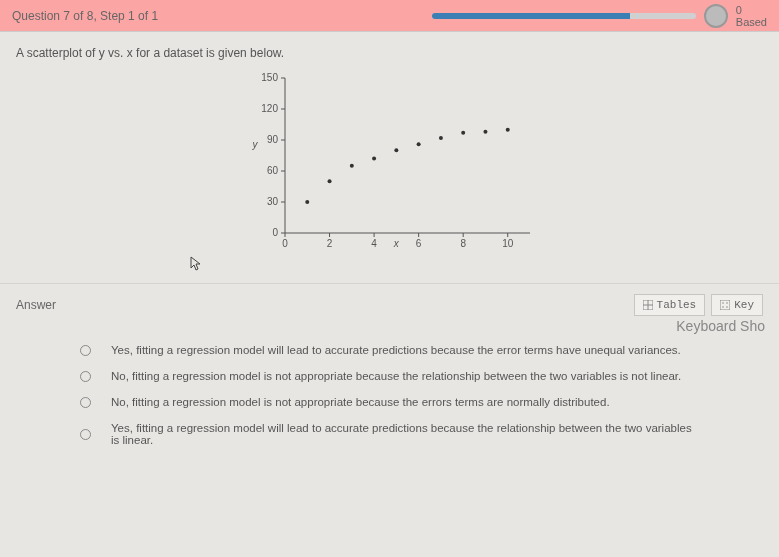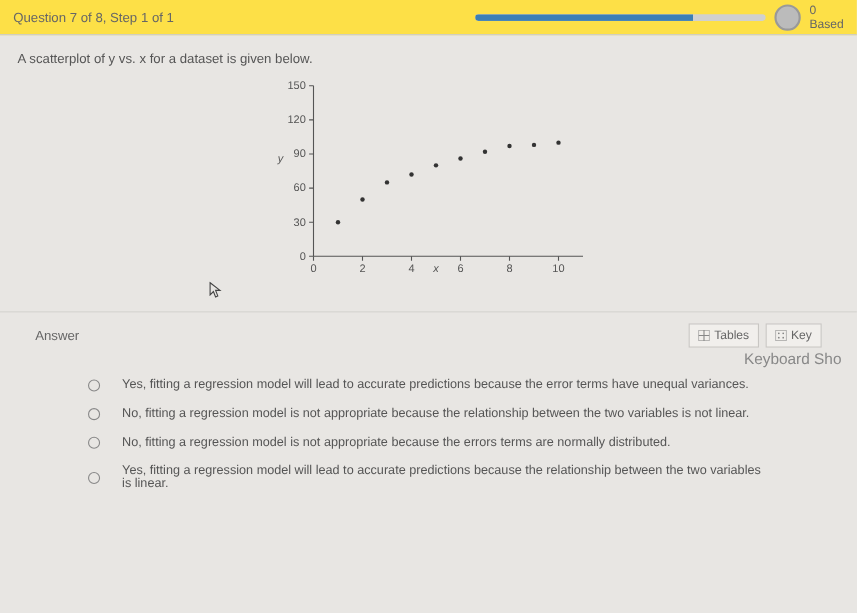--- a/index.html
+++ b/index.html
@@ -10,21 +10,21 @@
       height: 557px;
       overflow: hidden;
       color: #555;
       font-size: 12px;
     }
     .topbar {
       display: flex;
       align-items: center;
       height: 32px;
       border-bottom: 1px solid #ccc;
-      background: #fde047;
+      background: #fca5a5;
     }
     .q-label {
       padding: 8px 12px;
       font-size: 12px;
       color: #666;
       width: 420px;
     }
     .correct-box {
       border-left: 1px solid #ccc;
       border-right: 1px solid #ccc;
@@ -90,34 +90,35 @@
       color: #444;
     }
     .answer-section {
       border-top: 1px solid #d5d3cf;
       padding-top: 10px;
     }
     .answer-header {
       display: flex;
       justify-content: space-between;
       align-items: center;
-      padding: 0 32px;
+      padding: 0 16px;
     }
     .answer-title { font-size: 12px; color: #666; }
     .answer-btns { display: flex; gap: 6px; align-items: center; }
     .btn {
       border: 1px solid #c8c6c3;
       background: #f1efec;
       padding: 4px 8px;
       font-size: 11px;
       color: #666;
       display: flex;
       align-items: center;
       gap: 4px;
       cursor: pointer;
+      font-family: Liberation Mono, monospace;
     }
     .kb-shortcut {
       position: absolute;
       right: 14px;
       font-size: 14px;
       color: #888;
       margin-top: 2px;
     }
     .answer-rows {
       position: relative;

